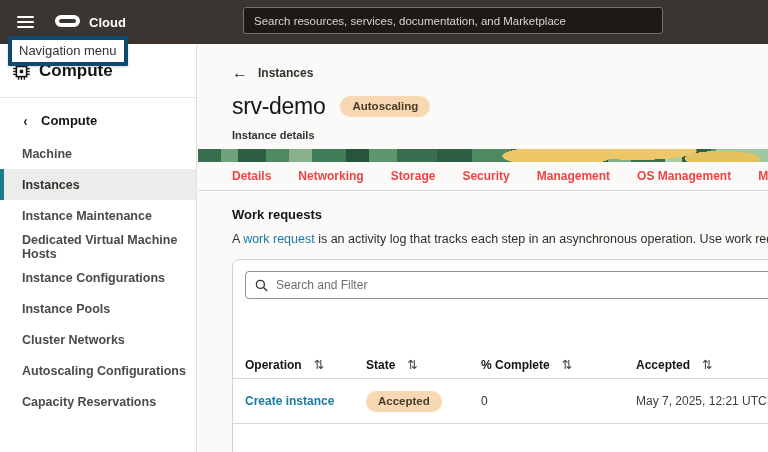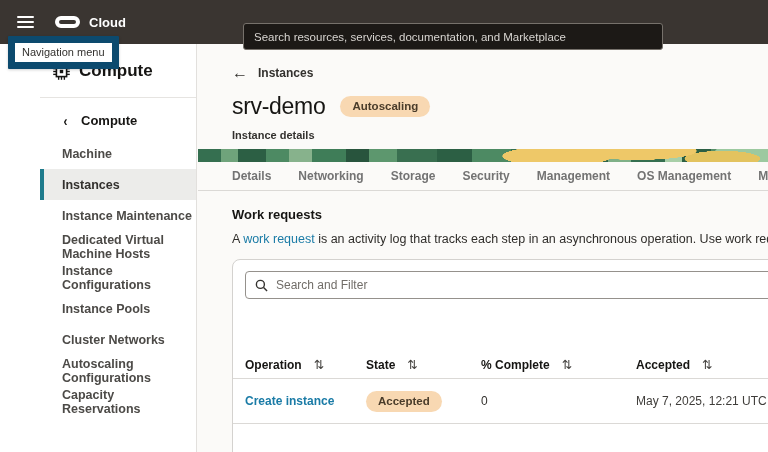--- a/index.html
+++ b/index.html
@@ -8,39 +8,39 @@
     position: relative; overflow: hidden;
     font-family: "Liberation Sans", sans-serif;
     background: #fbfaf8; color: #161513;
   }
 
   
   .topbar { position: absolute; top: 0; left: 0; width: 768px; height: 44px;
     background: #3a3531; display: flex; align-items: center; z-index: 3; }
   .hamburger { margin-left: 17px; width: 17px; display: flex; flex-direction: column; gap: 3px; cursor: pointer; }
   .hamburger span { display: block; height: 2px; background: #fff; border-radius: 1px; }
-  .logo { display: flex; align-items: center; margin-left: 21px; gap: 9px; cursor: pointer; }
+  .logo { display: flex; margin-left: 21px; gap: 9px; cursor: pointer; }
   .logo-pill { width: 25px; height: 12px; border: 4px solid #fff; border-radius: 10px; }
   .logo-text { color: #fff; font-size: 13px; font-weight: bold; }
-  .searchbar { position: absolute; left: 243px; top: 23px; width: 420px; height: 27px;
+  .searchbar { position: absolute; left: 243px; top: 7px; width: 420px; height: 27px;
     background: #1c1916; border: 1px solid #76716b; border-radius: 3px;
     display: flex; align-items: center; }
   .searchbar input { flex: 1; background: transparent; border: none; outline: none;
     color: #e8e6e3; font-size: 11.5px; padding: 0 10px; font-family: inherit; }
   .searchbar input::placeholder { color: #d8d5d1; opacity: 1; }
 
   
   .tooltip { position: absolute; left: 8px; top: 36px; z-index: 6;
-    background: #fff; border: 7px solid #0c4a6e; border-radius: 1px;
-    padding: 3px 7px 4px 7px; font-size: 11px; color: #33312e;
+    background: #fff; border: 4px solid #0c4a6e; border-radius: 1px;
+    padding: 3px 7px 4px 7px; font-size: 13px; color: #33312e;
     box-shadow: 0 1px 3px rgba(0,0,0,.18); }
 
   
   .sidebar { position: absolute; top: 44px; left: 0; width: 197px; height: 408px;
-    background: #fff; border-right: 1px solid #e2e0dd; z-index: 2; padding-left: 40px; }
+    background: #fff; border-right: 1px solid #e2e0dd; z-index: 2; }
   .side-title { display: flex; align-items: center; gap: 9px; padding: 17px 14px 16px 13px;
     font-size: 17px; font-weight: bold; color: #161513; }
   .side-divider { height: 1px; background: #e6e4e1; }
   .side-back { display: flex; align-items: center; gap: 13px; padding: 15px 0 10px 23px;
     font-size: 13px; font-weight: bold; color: #161513; cursor: pointer; }
   .chev { font-size: 15px; font-weight: bold; line-height: 1; transform: scaleX(0.8); }
   .side-item { height: 31px; display: flex; align-items: center; padding-left: 22px;
     font-size: 12.5px; font-weight: 600; color: #4c4a47; cursor: pointer; }
   .side-item.selected { background: #ececea; border-left: 4px solid #1e7b8c;
     padding-left: 18px; color: #33312e; }
@@ -65,21 +65,21 @@
       radial-gradient(ellipse 38px 8px at 92% 75%, #e3c35f 0 99%, transparent 100%),
       radial-gradient(ellipse 42px 10px at 98% 25%, #9cc9a0 0 99%, transparent 100%),
       linear-gradient(90deg,#356f50 0 4%,#6fa37b 4% 7%,#2c5f44 7% 12%,#4d8a63 12% 16%,
         #87b28c 16% 20%,#3f7d58 20% 26%,#28543d 26% 30%,#5d976e 30% 35%,#396f50 35% 42%,
         #2c5f44 42% 48%,#4d8a63 48% 55%,#356f50 55% 60%,#568f68 60% 66%,#2f6449 66% 72%,
         #7fb087 72% 76%,#356f50 76% 82%,#a8cfa8 82% 85%,#2c5f44 85% 90%,#568f68 90% 95%,
         #b5d6b2 95% 100%); }
 
   .tabs { display: flex; align-items: center; gap: 27px; height: 29px; padding-left: 34px;
     border-bottom: 1px solid #dbd9d6; }
-  .tab { font-size: 12px; font-weight: 600; color: #737373; cursor: pointer; white-space: nowrap; }
+  .tab { font-size: 12px; font-weight: 600; color: #ef4444; cursor: pointer; white-space: nowrap; }
 
   .content { padding-left: 34px; }
   .section-title { font-size: 13px; font-weight: 800; color: #161513; margin-top: 16px; }
   .desc { font-size: 12.5px; color: #2f2d2a; margin-top: 10px; white-space: nowrap; }
   .desc a { color: #1a7ba6; cursor: pointer; }
 
   .card { margin-top: 13px; width: 760px; height: 220px; background: #fff;
     border: 1px solid #d4d2cf; border-radius: 8px; }
   .filter { margin: 11px 12px 0 12px; height: 28px; border: 1px solid #95918c;
     border-radius: 4px; display: flex; align-items: center; padding: 0 9px; gap: 8px; background:#fff; }

